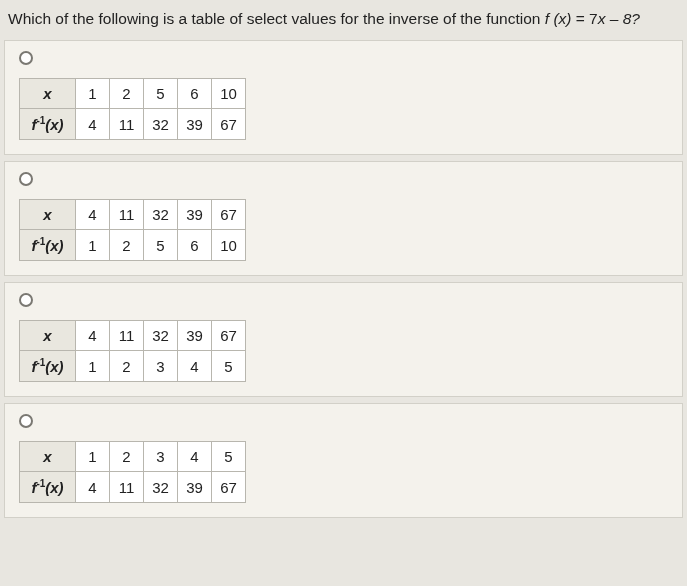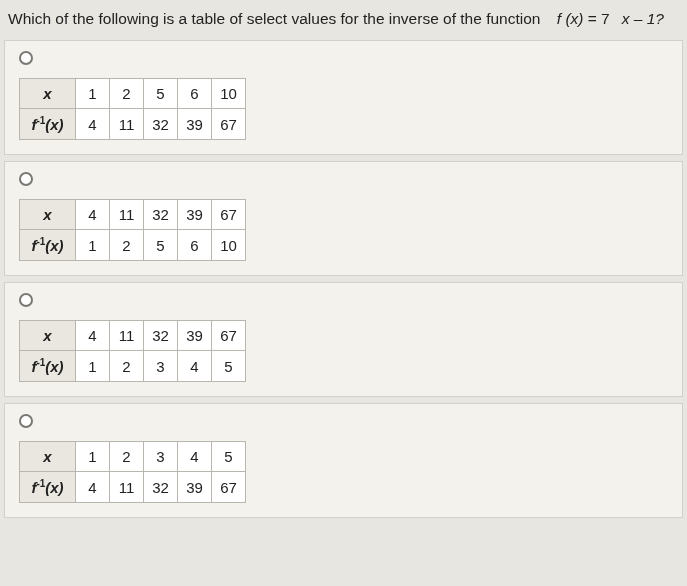--- a/index.html
+++ b/index.html
@@ -10,21 +10,21 @@
     font-family: Arial, Helvetica, sans-serif;
     font-size: 15px;
     color: #222;
     overflow: hidden;
   }
   .question {
     padding: 10px 8px 12px 8px;
     font-size: 15.5px;
     color: #222;
   }
-  .question .fx { font-style: italic; margin-left: 12px; }
+  .question .fx { font-style: italic; }
   .options { padding: 0 4px; }
   .option {
     border: 1px solid #d2d0c8;
     background: #f4f2ec;
     padding: 10px 14px 14px 14px;
     margin-bottom: 6px;
   }
   .radio {
     width: 14px; height: 14px;
     border: 2px solid #7a7872;
@@ -50,21 +50,21 @@
     font-style: italic;
     min-width: 56px;
     padding: 6px 8px;
   }
   .sup { font-size: 10px; vertical-align: super; font-style: normal; font-weight: bold; }
 </style>
 </head>
 <body>
 
 <div class="question">
-  <span>Which of the following is a table of select values for the inverse of the function </span><span class="fx">f (x)</span><span> = 7</span><span class="fx">x – 1?</span>
+  <span>Which of the following is a table of select values for the inverse of the function </span><span class="fx">f (x)</span><span> = 7</span><span class="fx">x – 8?</span>
 </div>
 
 <div class="options">
 
   <div class="option">
     <span class="radio"></span>
     <table class="data">
       <tbody>
           <tr>
         <td class="hcell">x</td>

